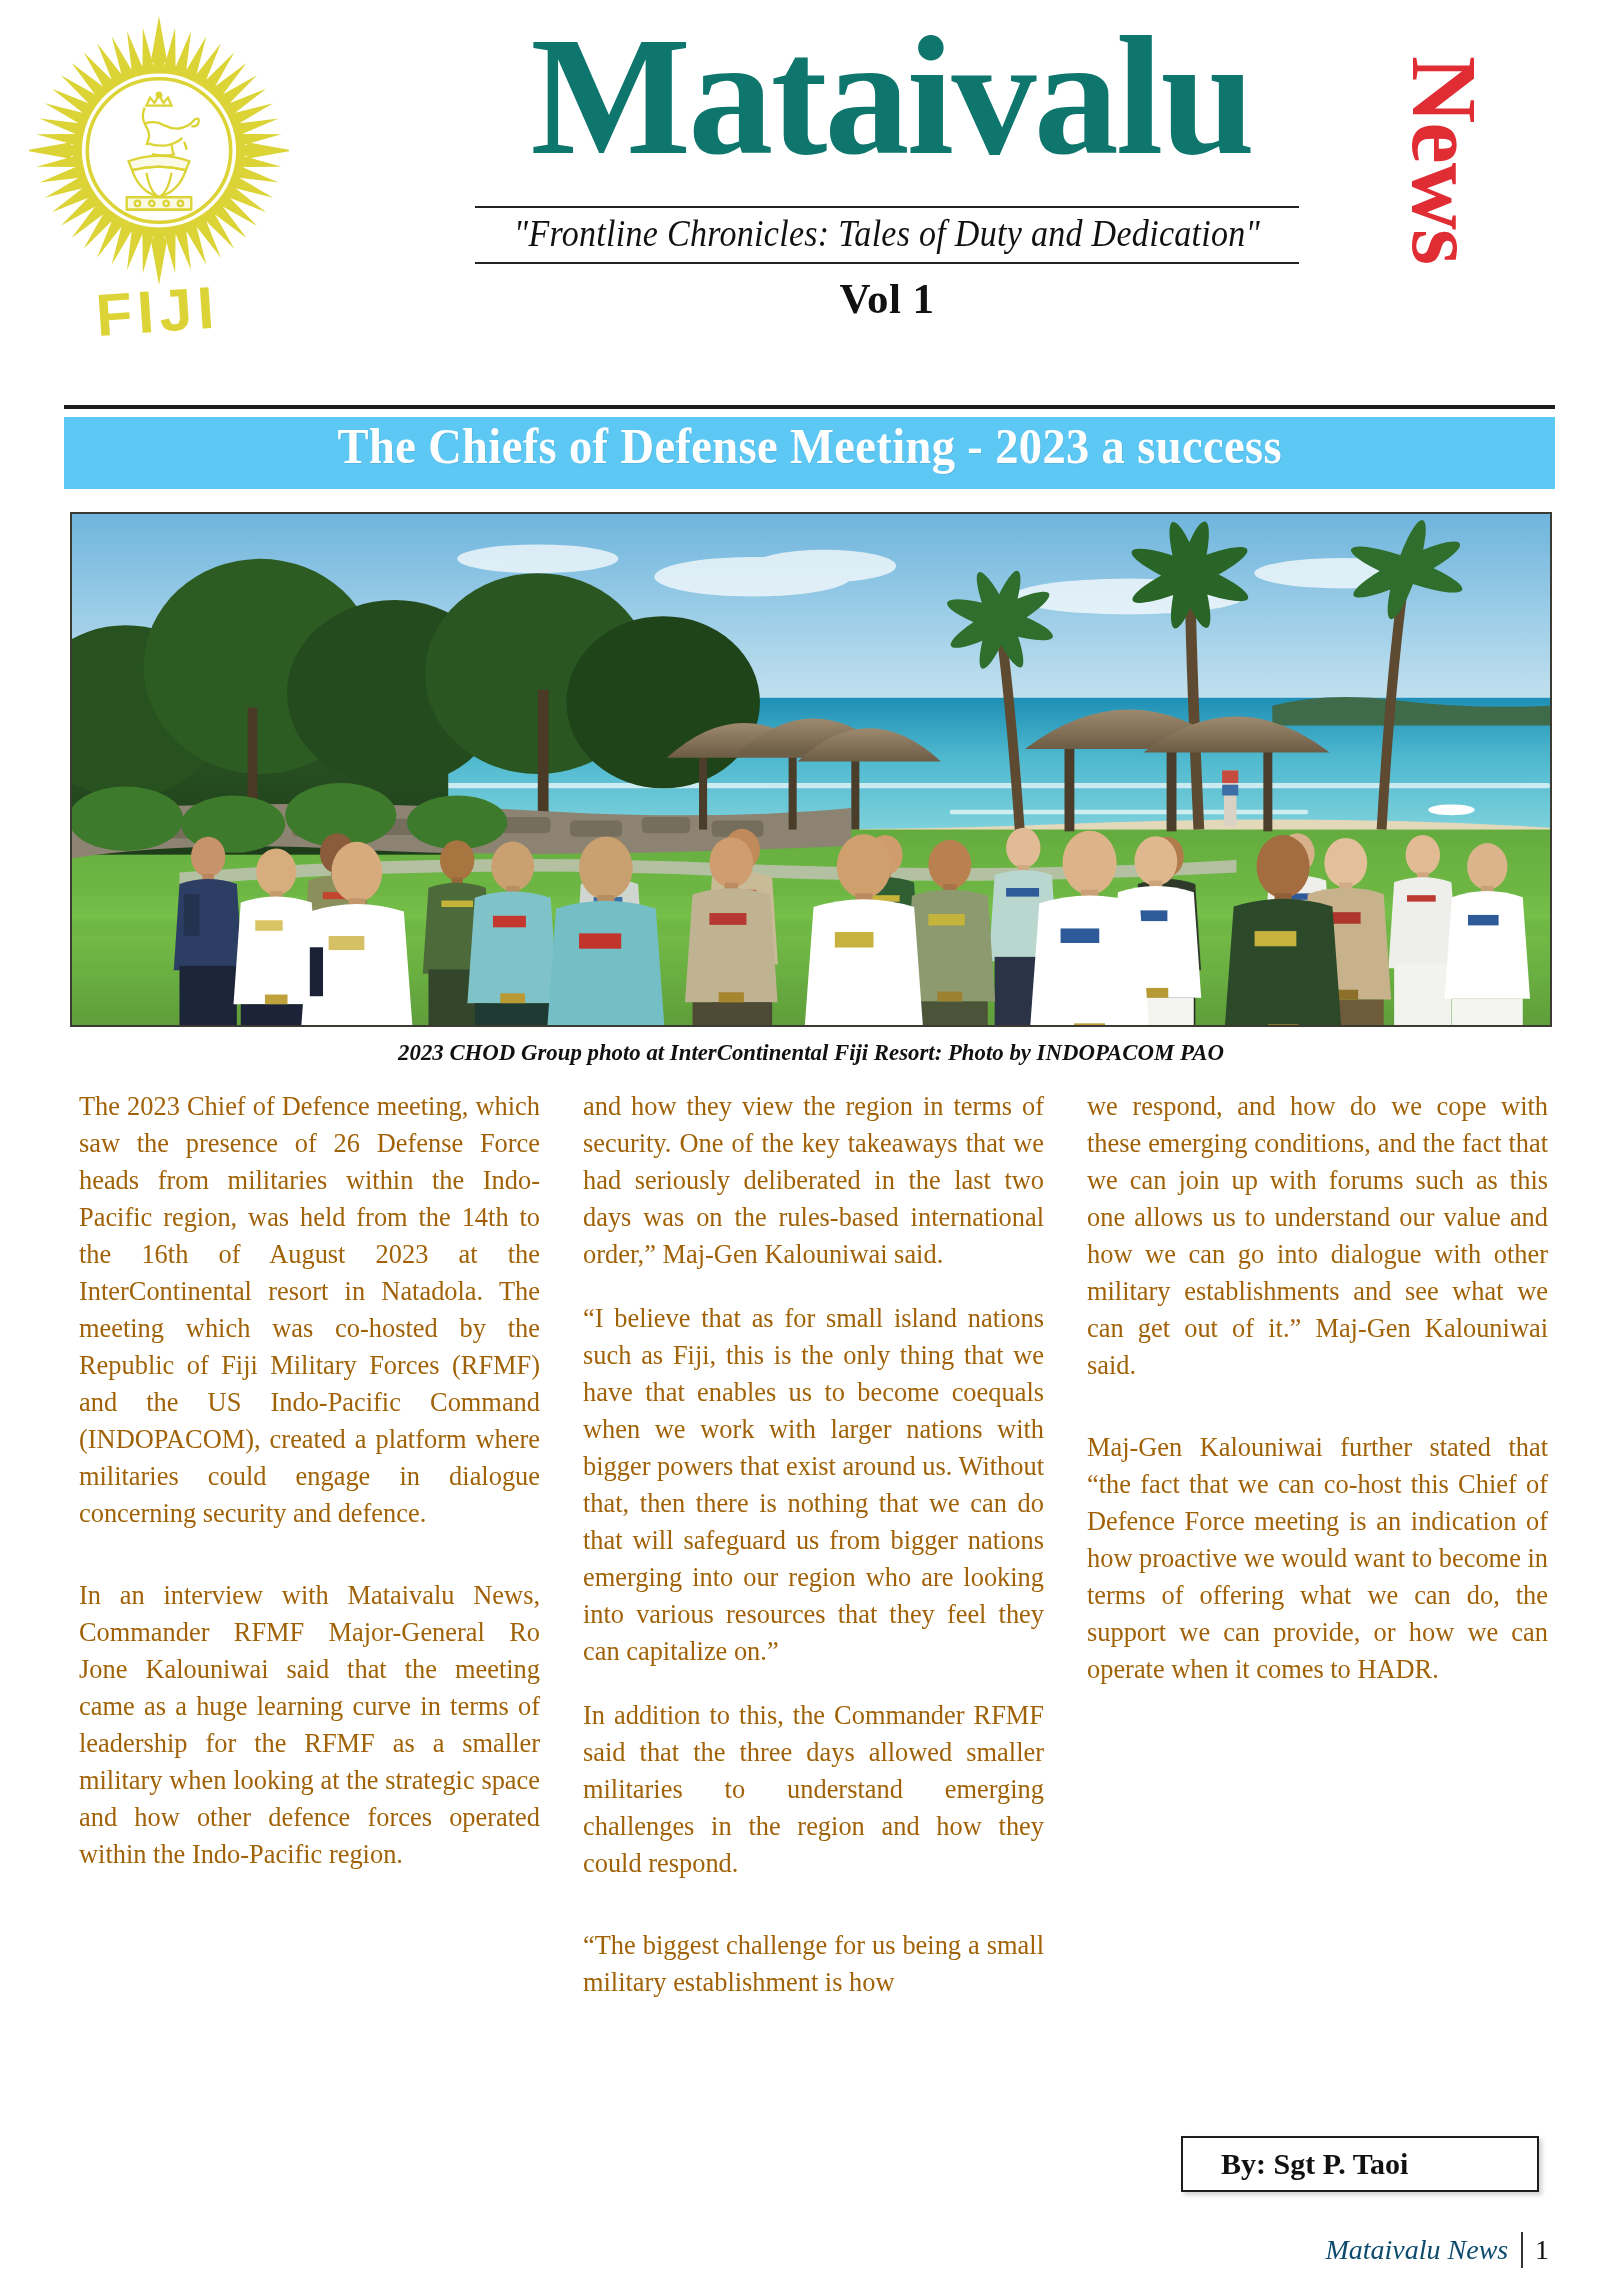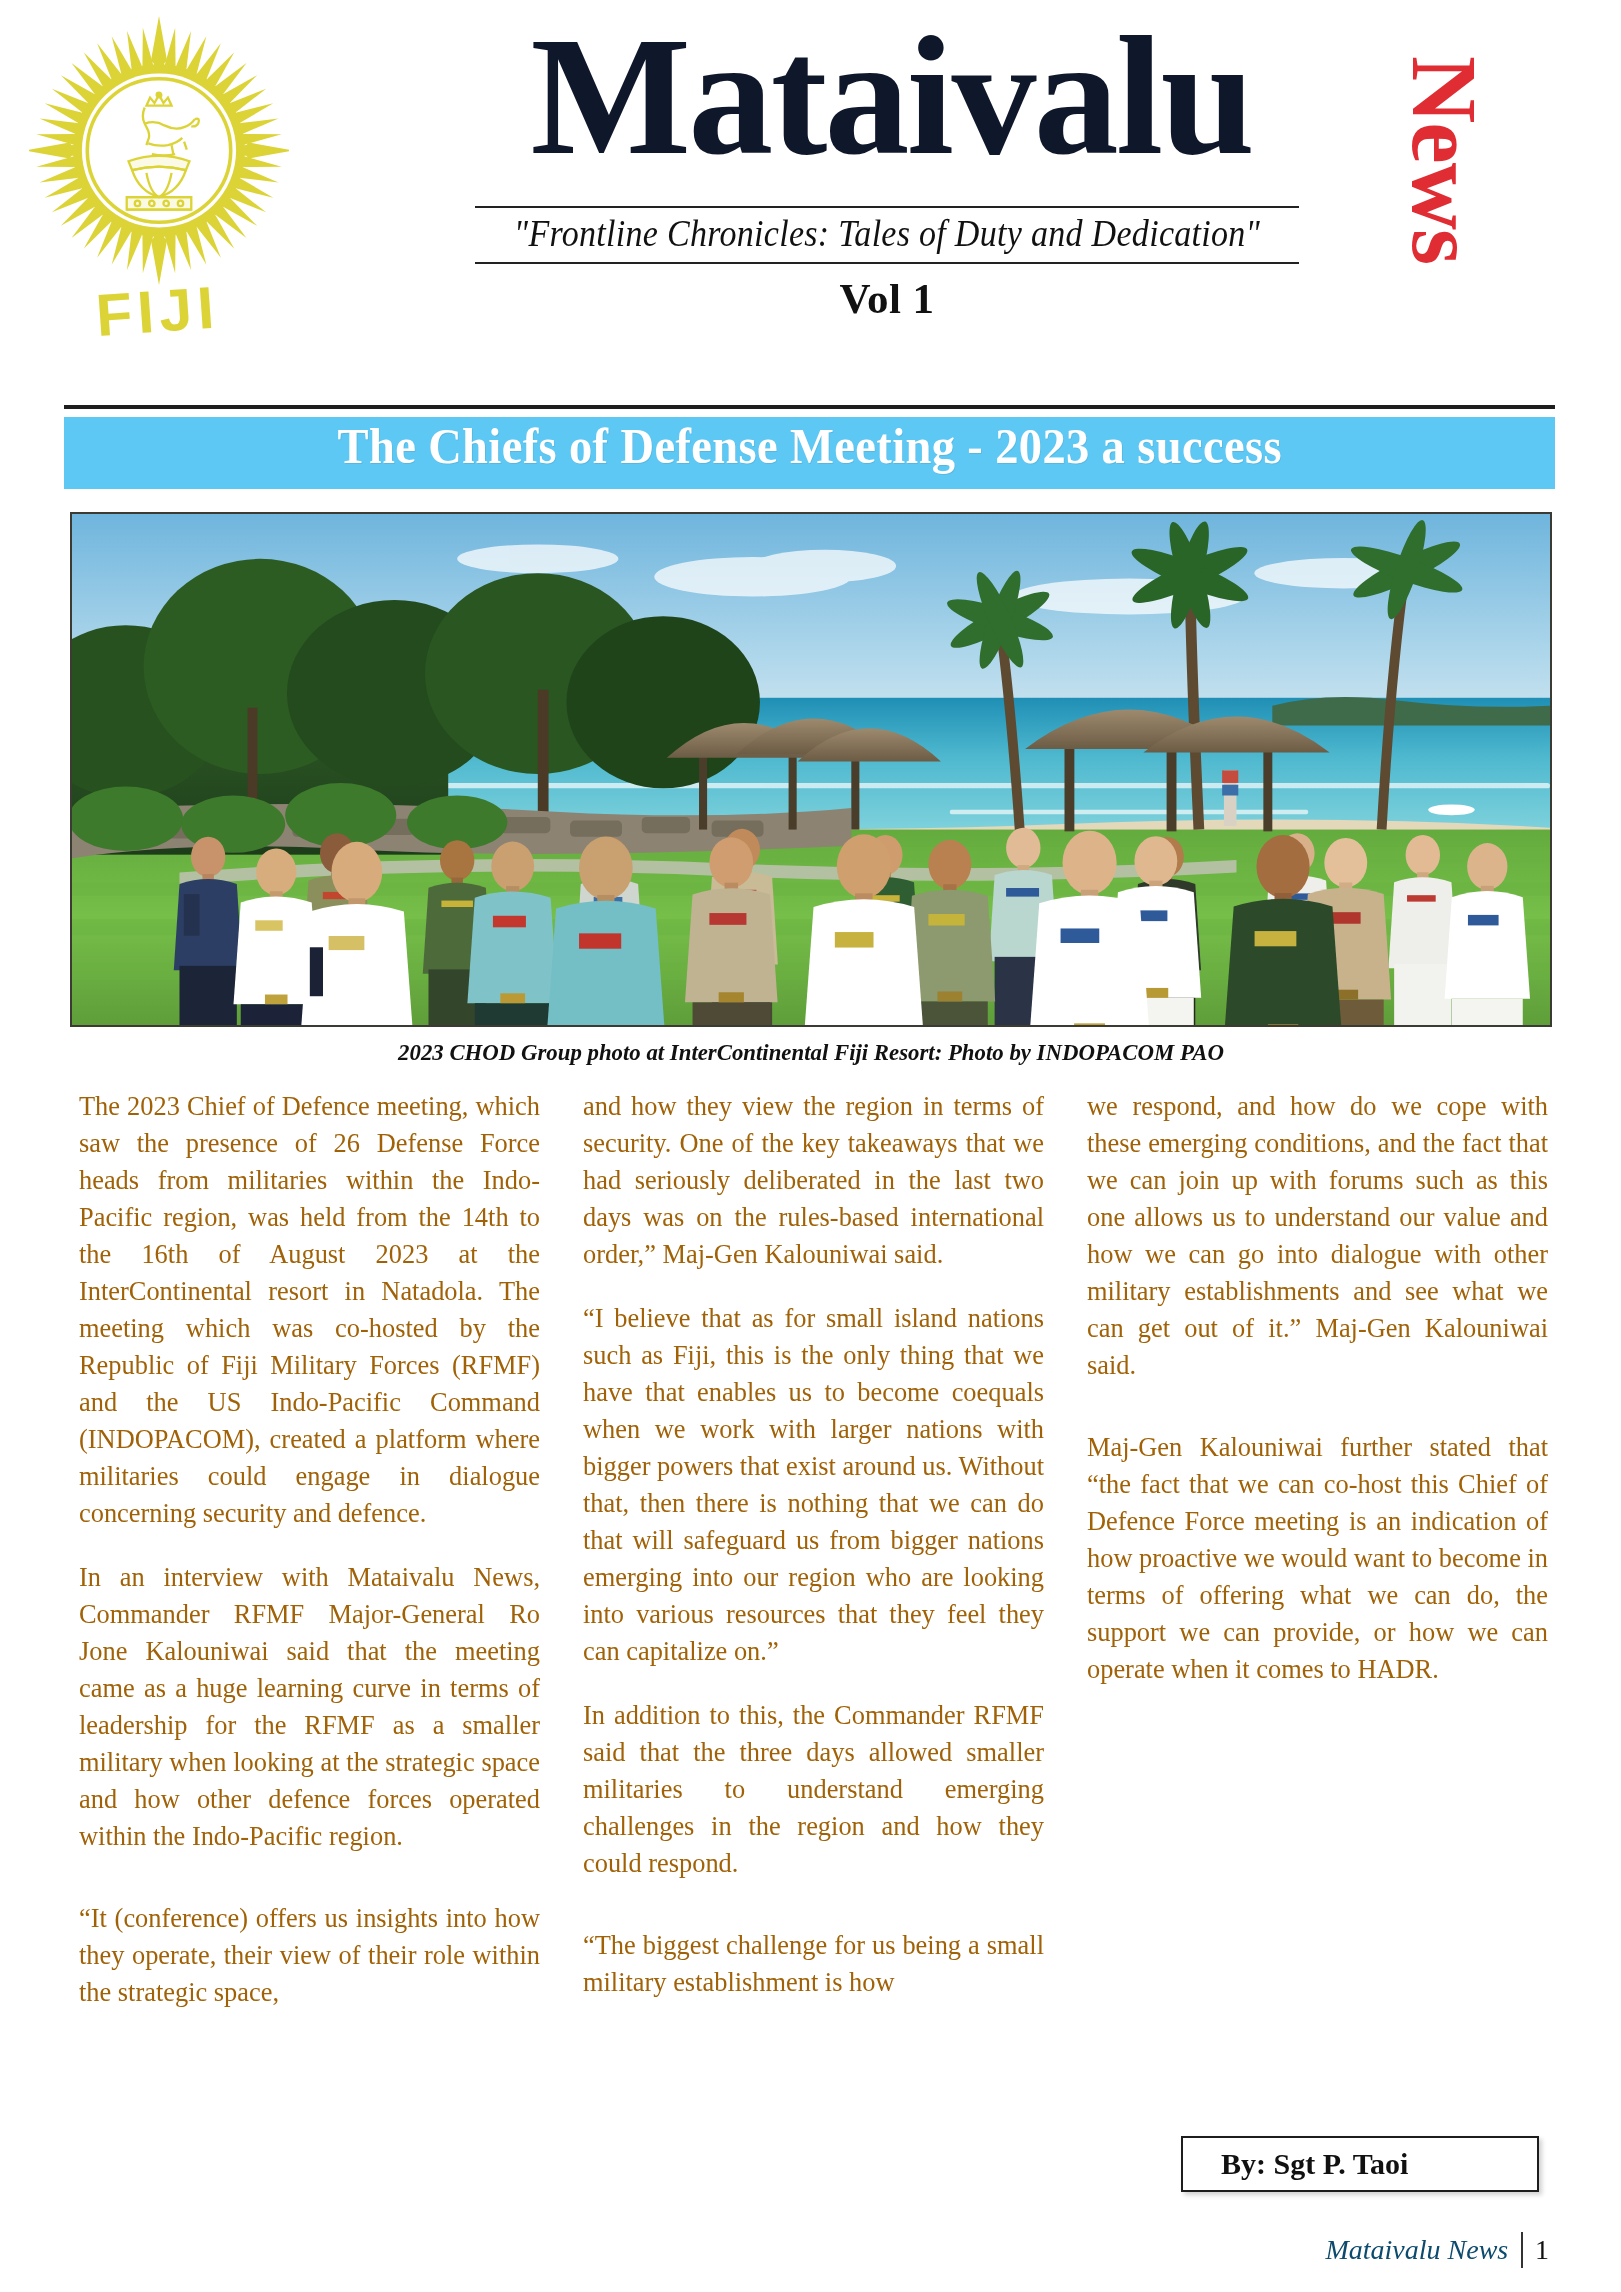--- a/index.html
+++ b/index.html
@@ -12,21 +12,21 @@
 
   .crest{position:absolute;left:29px;top:16px;width:260px;height:345px;}
 
   .title-block{position:absolute;left:296px;top:9px;width:1182px;text-align:center;}
   .title-row{position:relative;height:193px;}
   .paper-title{
     font-family:"Liberation Serif",serif;
     font-weight:bold;
     font-size:170px;
     line-height:175px;
-    color:#0f172a;
+    color:#0f766e;
     letter-spacing:-2.7px;
     text-align:center;
     margin:0;
     padding-left:9px;
   }
   .news-vertical{
     position:absolute;
     right:-13.4px;
     top:47px;
     font-family:"Liberation Serif",serif;
@@ -644,21 +644,20 @@
       </g>
     </svg>
   </div>
 
   <div class="caption">2023 CHOD Group photo at InterContinental Fiji Resort: Photo by INDOPACOM PAO</div>
 
   <div class="columns">
     <div class="col">
       <p>The 2023 Chief of Defence meeting, which saw the presence of 26 Defense Force heads from militaries within the Indo-Pacific region, was held from the 14th to the 16th of August 2023 at the InterContinental resort in Natadola. The meeting which was co-hosted by the Republic of Fiji Military Forces (RFMF) and the US Indo-Pacific Command (INDOPACOM), created a platform where militaries could engage in dialogue concerning security and defence.</p>
       <p>In an interview with Mataivalu News, Commander RFMF Major-General Ro Jone Kalouniwai said that the meeting came as a huge learning curve in terms of leadership for the RFMF as a smaller military when looking at the strategic space and how other defence forces operated within the Indo-Pacific region.</p>
-      <p>“It (conference) offers us insights into how they operate, their view of their role within the strategic space,</p>
     </div>
     <div class="col">
       <p>and how they view the region in terms of security. One of the key takeaways that we had seriously deliberated in the last two days was on the rules-based international order,” Maj-Gen Kalouniwai said.</p>
       <p>“I believe that as for small island nations such as Fiji, this is the only thing that we have that enables us to become coequals when we work with larger nations with bigger powers that exist around us. Without that, then there is nothing that we can do that will safeguard us from bigger nations emerging into our region who are looking into various resources that they feel they can capitalize on.”</p>
       <p>In addition to this, the Commander RFMF said that the three days allowed smaller militaries to understand emerging challenges in the region and how they could respond.</p>
       <p>“The biggest challenge for us being a small military establishment is how</p>
     </div>
     <div class="col">
       <p>we respond, and how do we cope with these emerging conditions, and the fact that we can join up with forums such as this one allows us to understand our value and how we can go into dialogue with other military establishments and see what we can get out of it.” Maj-Gen Kalouniwai said.</p>
       <p>Maj-Gen Kalouniwai further stated that “the fact that we can co-host this Chief of Defence Force meeting is an indication of how proactive we would want to become in terms of offering what we can do, the support we can provide, or how we can operate when it comes to HADR.</p>

